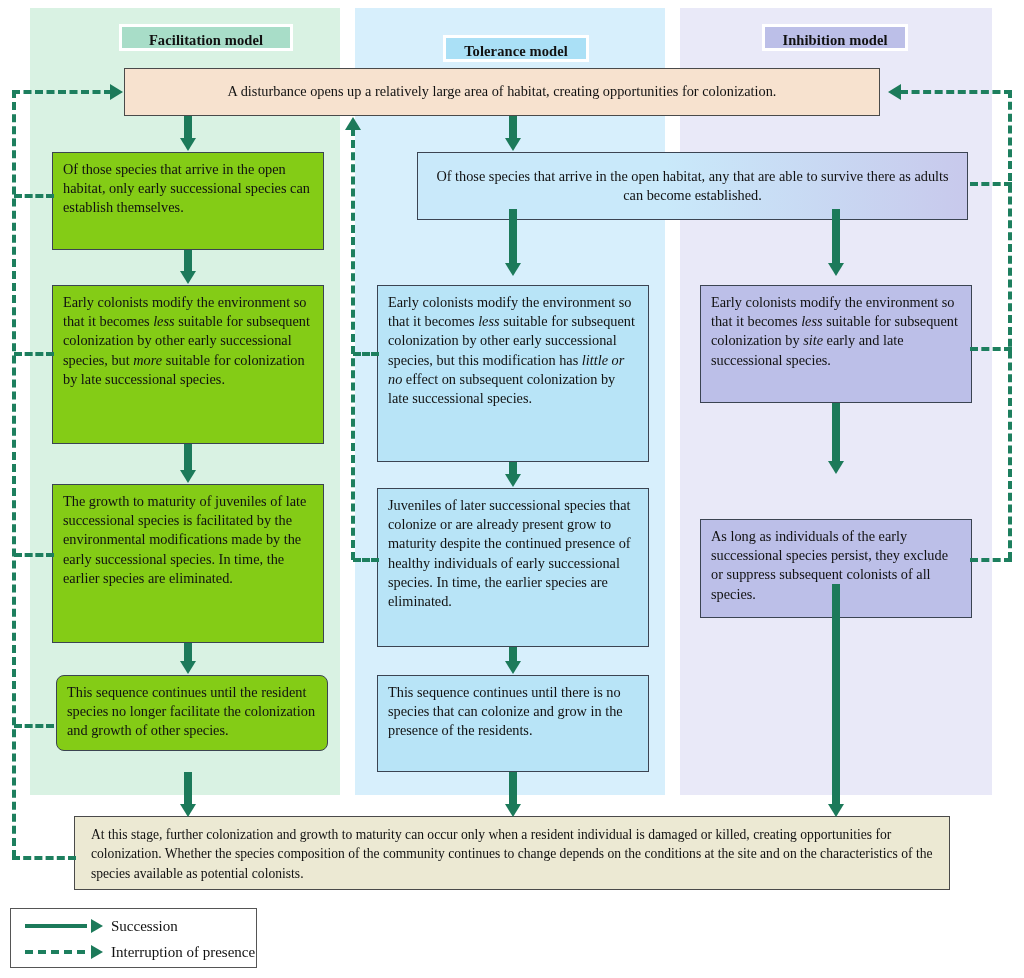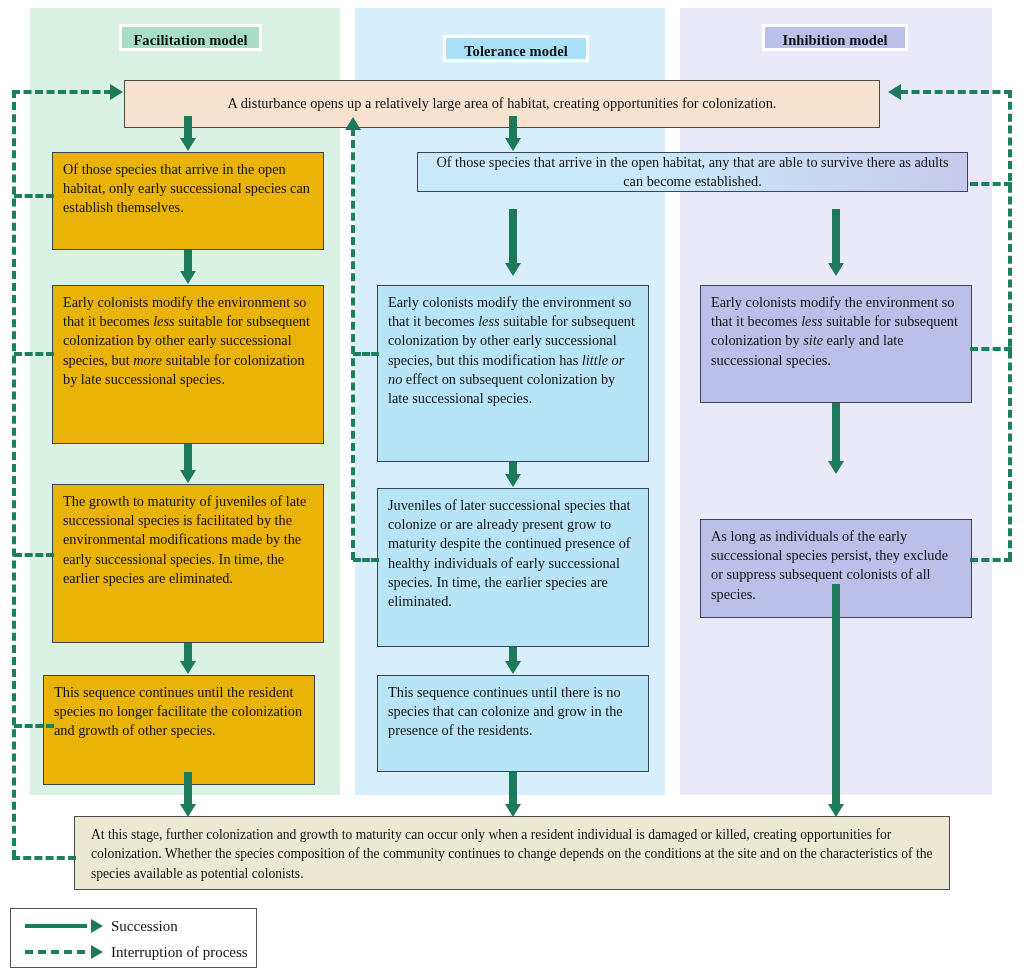--- a/index.html
+++ b/index.html
@@ -28,57 +28,57 @@
     height:27px;
     line-height:27px;
     text-align:center;
     font-weight:bold;
     font-size:14.5px;
     letter-spacing:.1px;
     border:3px solid #ffffff;
     box-sizing:border-box;
     white-space:nowrap;
   }
-  #head-facilitation{left:119px; width:143px; background:#a8ddc8;}
+  #head-facilitation{left:119px; width:174px; background:#a8ddc8;}
   #head-tolerance   {left:443px; width:146px; background:#aae0f6;margin-top:11px;}
   #head-inhibition  {left:762px; width:146px; background:#bcbfe8;}
 
   
   .box{
     position:absolute;
     box-sizing:border-box;
     border:1.5px solid #3b4452;
     padding:7px 9px 6px 10px;
     font-size:14.3px;
     line-height:1.345;
     text-align:left;
   }
   .box.center{text-align:center;}
   .box i{font-style:italic;}
 
   #box-disturbance{
-    left:124px; top:80px; width:756px; height:48px;
+    left:124px; top:68px; width:756px; height:48px;
     background:#f7e2cf;
     border-color:#4a4a4a;
     display:flex;align-items:center;justify-content:center;
     padding:0 12px;
   }
   #box-open-habitat{
-    left:417px; top:152px; width:551px; height:40px;
+    left:417px; top:152px; width:551px; height:68px;
     background:linear-gradient(to right,#c9e9fa 0%,#c9e9fa 45%,#c8c9ec 100%);
     display:flex;align-items:center;justify-content:center;
     padding:8px 14px;
   }
 
   
-  .box.fac{background:#eab308;}
+  .box.fac{background:#84cc16;}
   #fac-1{left:52px;  top:152px; width:272px; height:98px;}
   #fac-2{left:52px;  top:285px; width:272px; height:159px;}
   #fac-3{left:52px;  top:484px; width:272px; height:159px;}
-  #fac-4{left:43px;  top:675px; width:272px; height:110px;}
+  #fac-4{left:56px;  top:675px; width:272px; height:76px;border-radius:8px;}
 
   
   .box.tol{background:#b8e4f7;}
   #tol-1{left:377px; top:285px; width:272px; height:177px;}
   #tol-2{left:377px; top:488px; width:272px; height:159px;}
   #tol-3{left:377px; top:675px; width:272px; height:97px;}
 
   
   .box.inh{background:#bcbfe8;}
   #inh-1{left:700px; top:285px; width:272px; height:118px;}
@@ -269,17 +269,17 @@
         <span class="legend-line-solid"></span>
         <span class="legend-head"></span>
       </span>
       <span class="legend-label">Succession</span>
     </div>
     <div class="legend-row" id="legend-row-interruption">
       <span class="legend-swatch">
         <span class="legend-line-dashed"></span>
         <span class="legend-head"></span>
       </span>
-      <span class="legend-label">Interruption of process</span>
+      <span class="legend-label">Interruption of presence</span>
     </div>
   </div>
 
 </div>
 
 </body></html>

